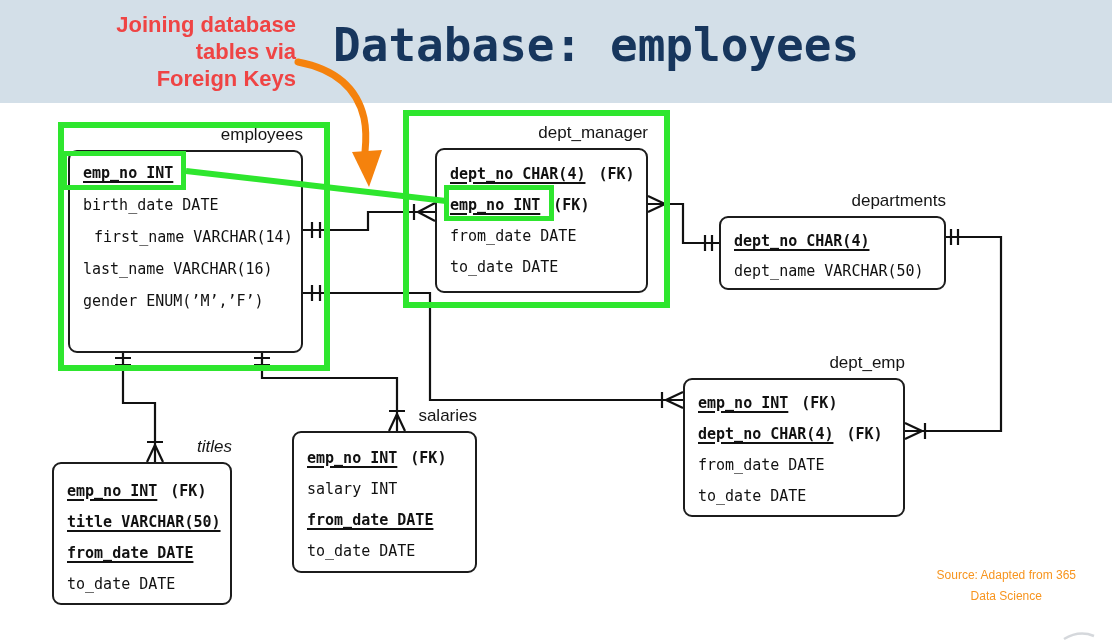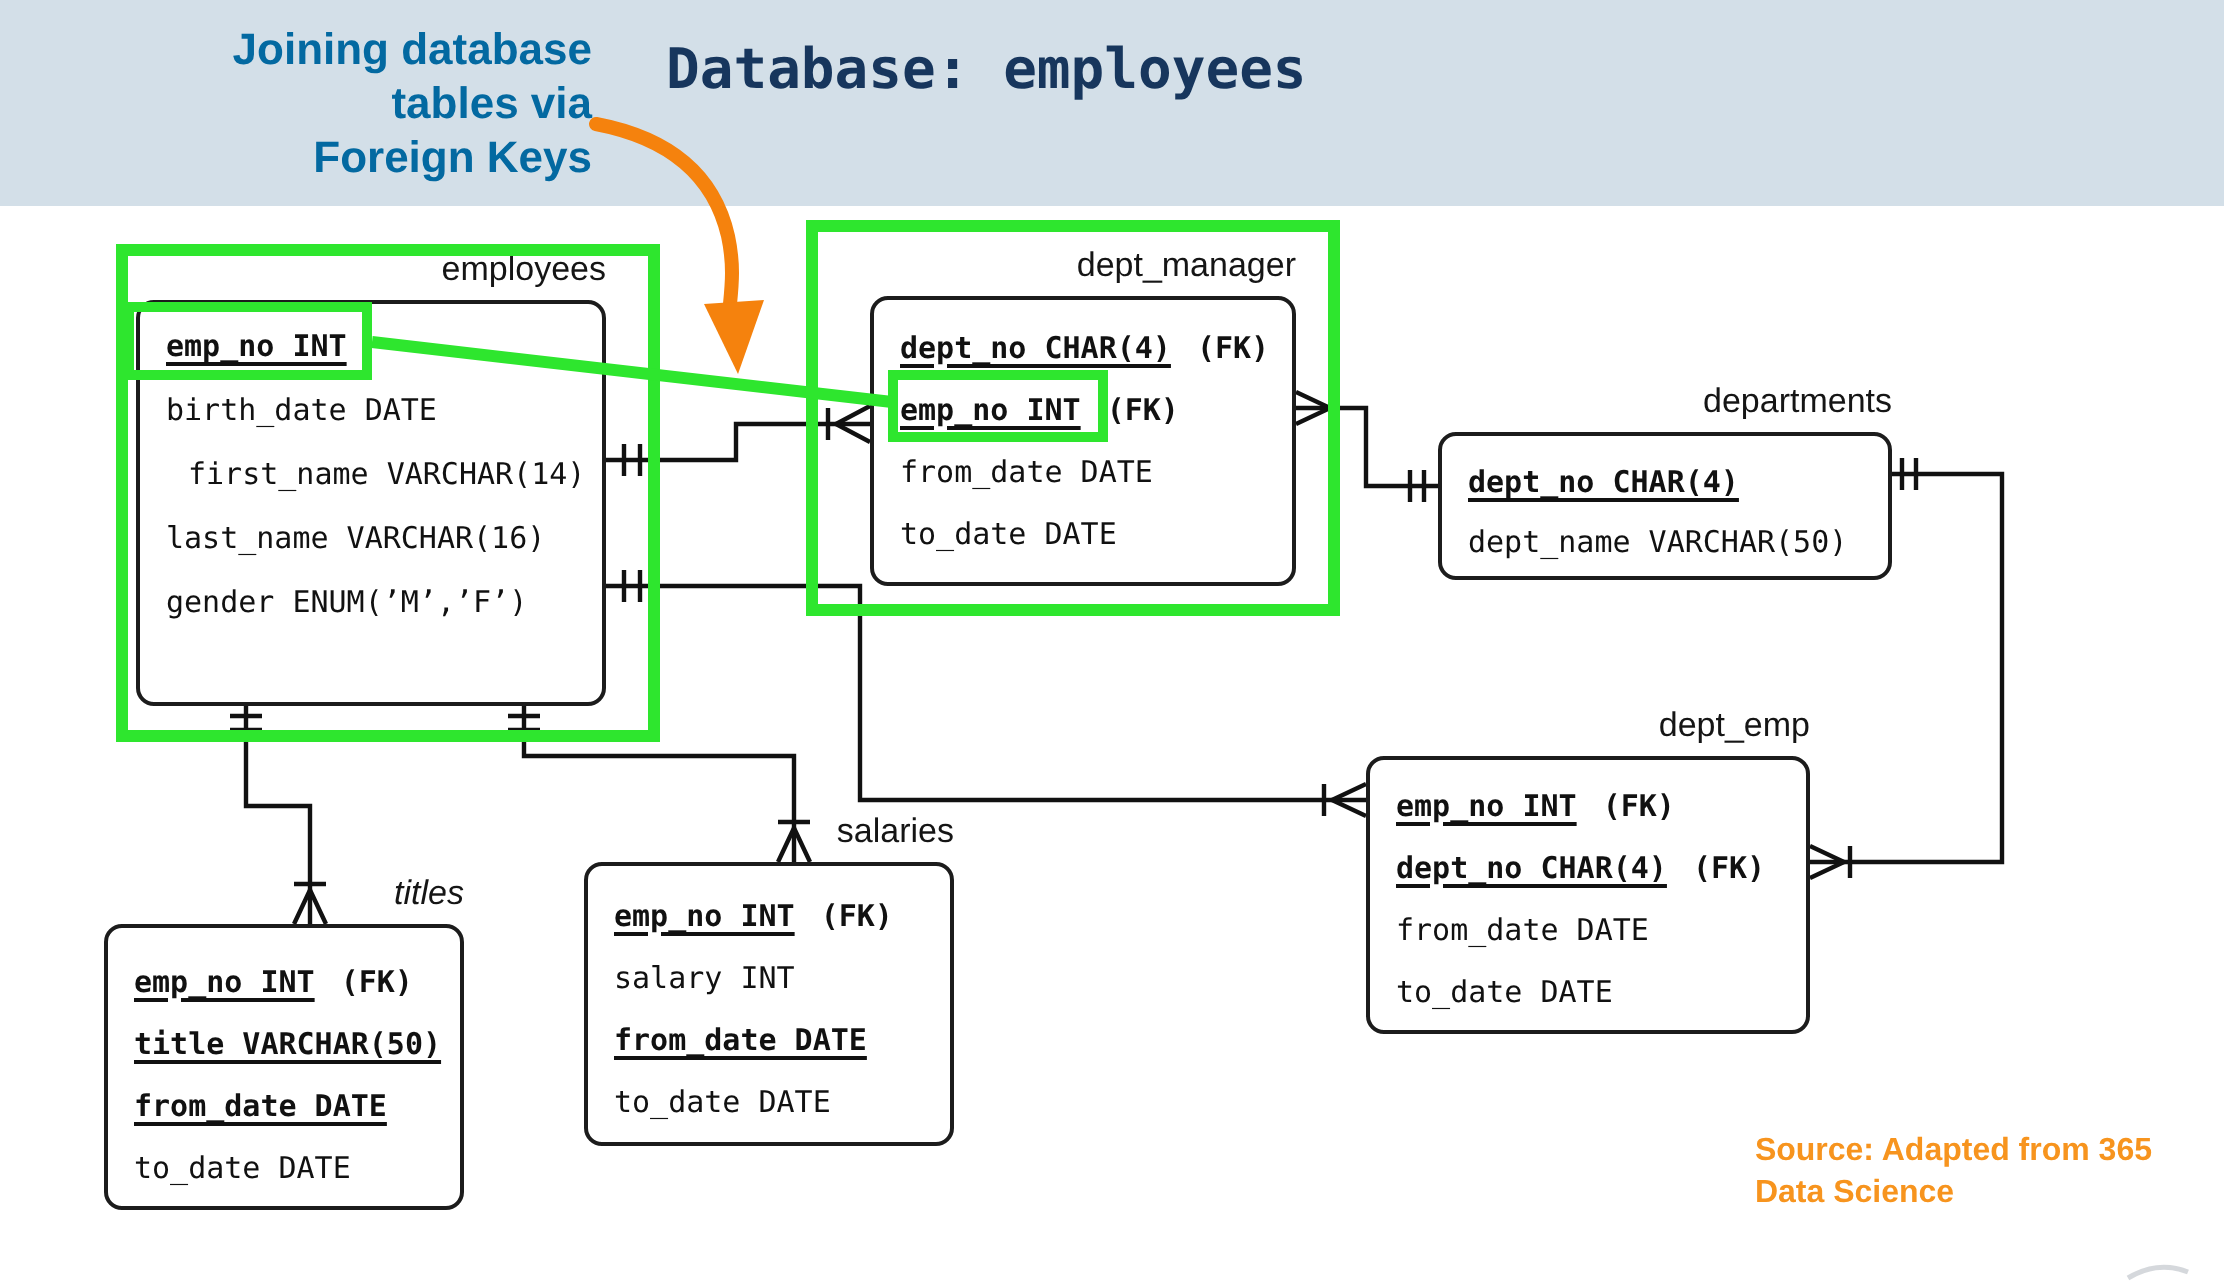--- a/index.html
+++ b/index.html
@@ -3,44 +3,44 @@
 <meta charset="utf-8">
 <style>
   html,body{margin:0;padding:0;background:#fff;}
   #stage{position:relative;width:1112px;height:644px;overflow:hidden;background:#ffffff;
          font-family:"Liberation Sans",sans-serif;}
   .layer{position:absolute;left:0;top:0;width:1112px;height:644px;pointer-events:none;}
 
   
   #header-band{position:absolute;left:0;top:0;width:1112px;height:103px;background:#d3dfe8;z-index:0;}
   #page-title{position:absolute;left:333px;top:18px;z-index:1;
-      font-family:"DejaVu Sans Mono",monospace;font-weight:bold;font-size:28px;color:#17365d;}
+      font-family:"DejaVu Sans Mono",monospace;font-weight:bold;font-size:46px;color:#17365d;}
   #annotation{position:absolute;left:60px;top:11px;width:236px;text-align:right;z-index:6;
-      font-weight:bold;font-size:22px;line-height:27px;color:#0369a1;}
+      font-weight:bold;font-size:22px;line-height:27px;color:#ef4444;}
 
   
   .db-table{position:absolute;z-index:2;}
   .tbl-title{font-size:17px;color:#151515;margin:0 0 4px 18px;line-height:22px;text-align:right;}
   .tbl-box{background:#ffffff;border:2.5px solid #1c1c1c;border-radius:9px;box-sizing:border-box;
       font-family:"DejaVu Sans Mono",monospace;font-size:15px;color:#111;}
   .row{display:flex;align-items:center;padding-left:13px;}
   .fname{white-space:pre;}
   .key .fname{font-weight:bold;text-decoration:underline;text-decoration-thickness:2px;text-underline-offset:3px;text-align:right;}
   .fk{font-weight:bold;margin-left:13px;white-space:pre;}
 
   
   .hl{position:absolute;border:6px solid #2ee62e;box-sizing:border-box;z-index:3;background:transparent;}
   .hl.thin{border-width:5px;}
 
   #connector-layer{z-index:1;}
   #overlay-layer{z-index:4;}
 
   
-  #source-note{position:absolute;right:36px;top:565px;text-align:left;z-index:1;
-      font-size:16px;line-height:21px;color:#f7941e;font-weight:bold;}
+  #source-note{position:absolute;right:36px;top:565px;text-align:center;z-index:1;
+      font-size:12px;line-height:21px;color:#f7941e;}
 </style>
 </head>
 <body>
 
 <div id="stage">
 
   <div id="header-band"></div>
   <div id="page-title">Database: employees</div>
 
   <div id="annotation">

